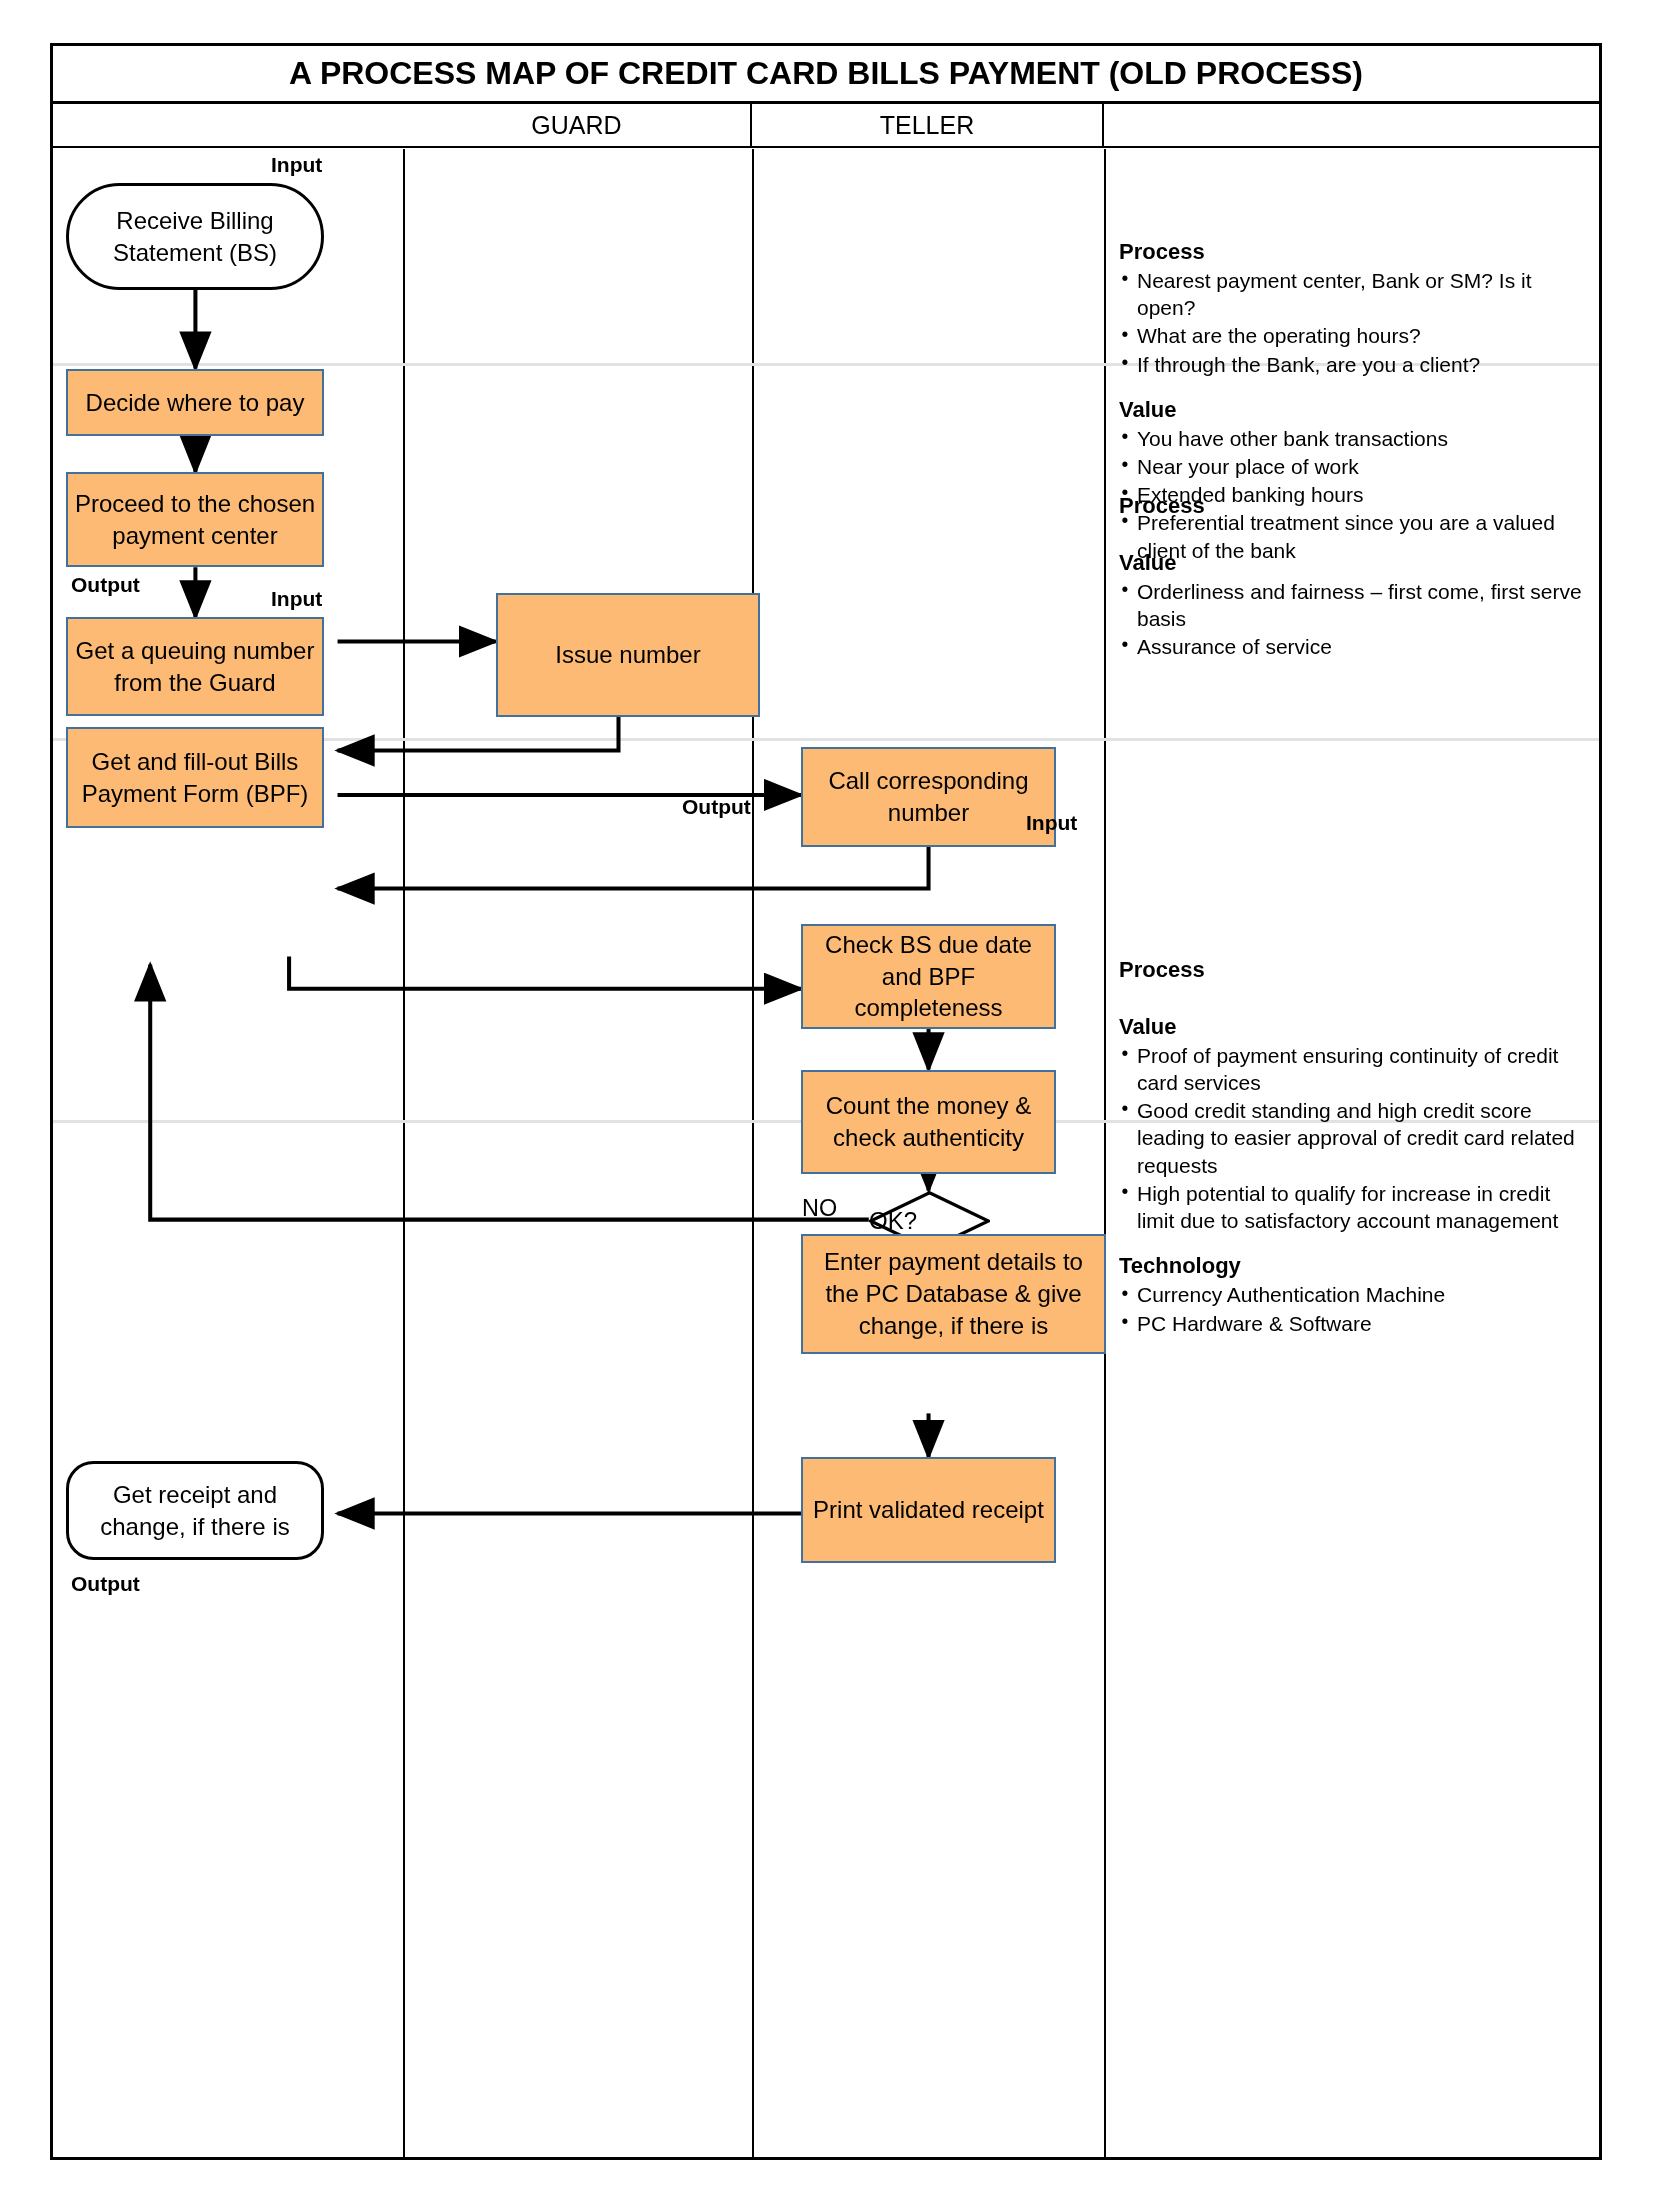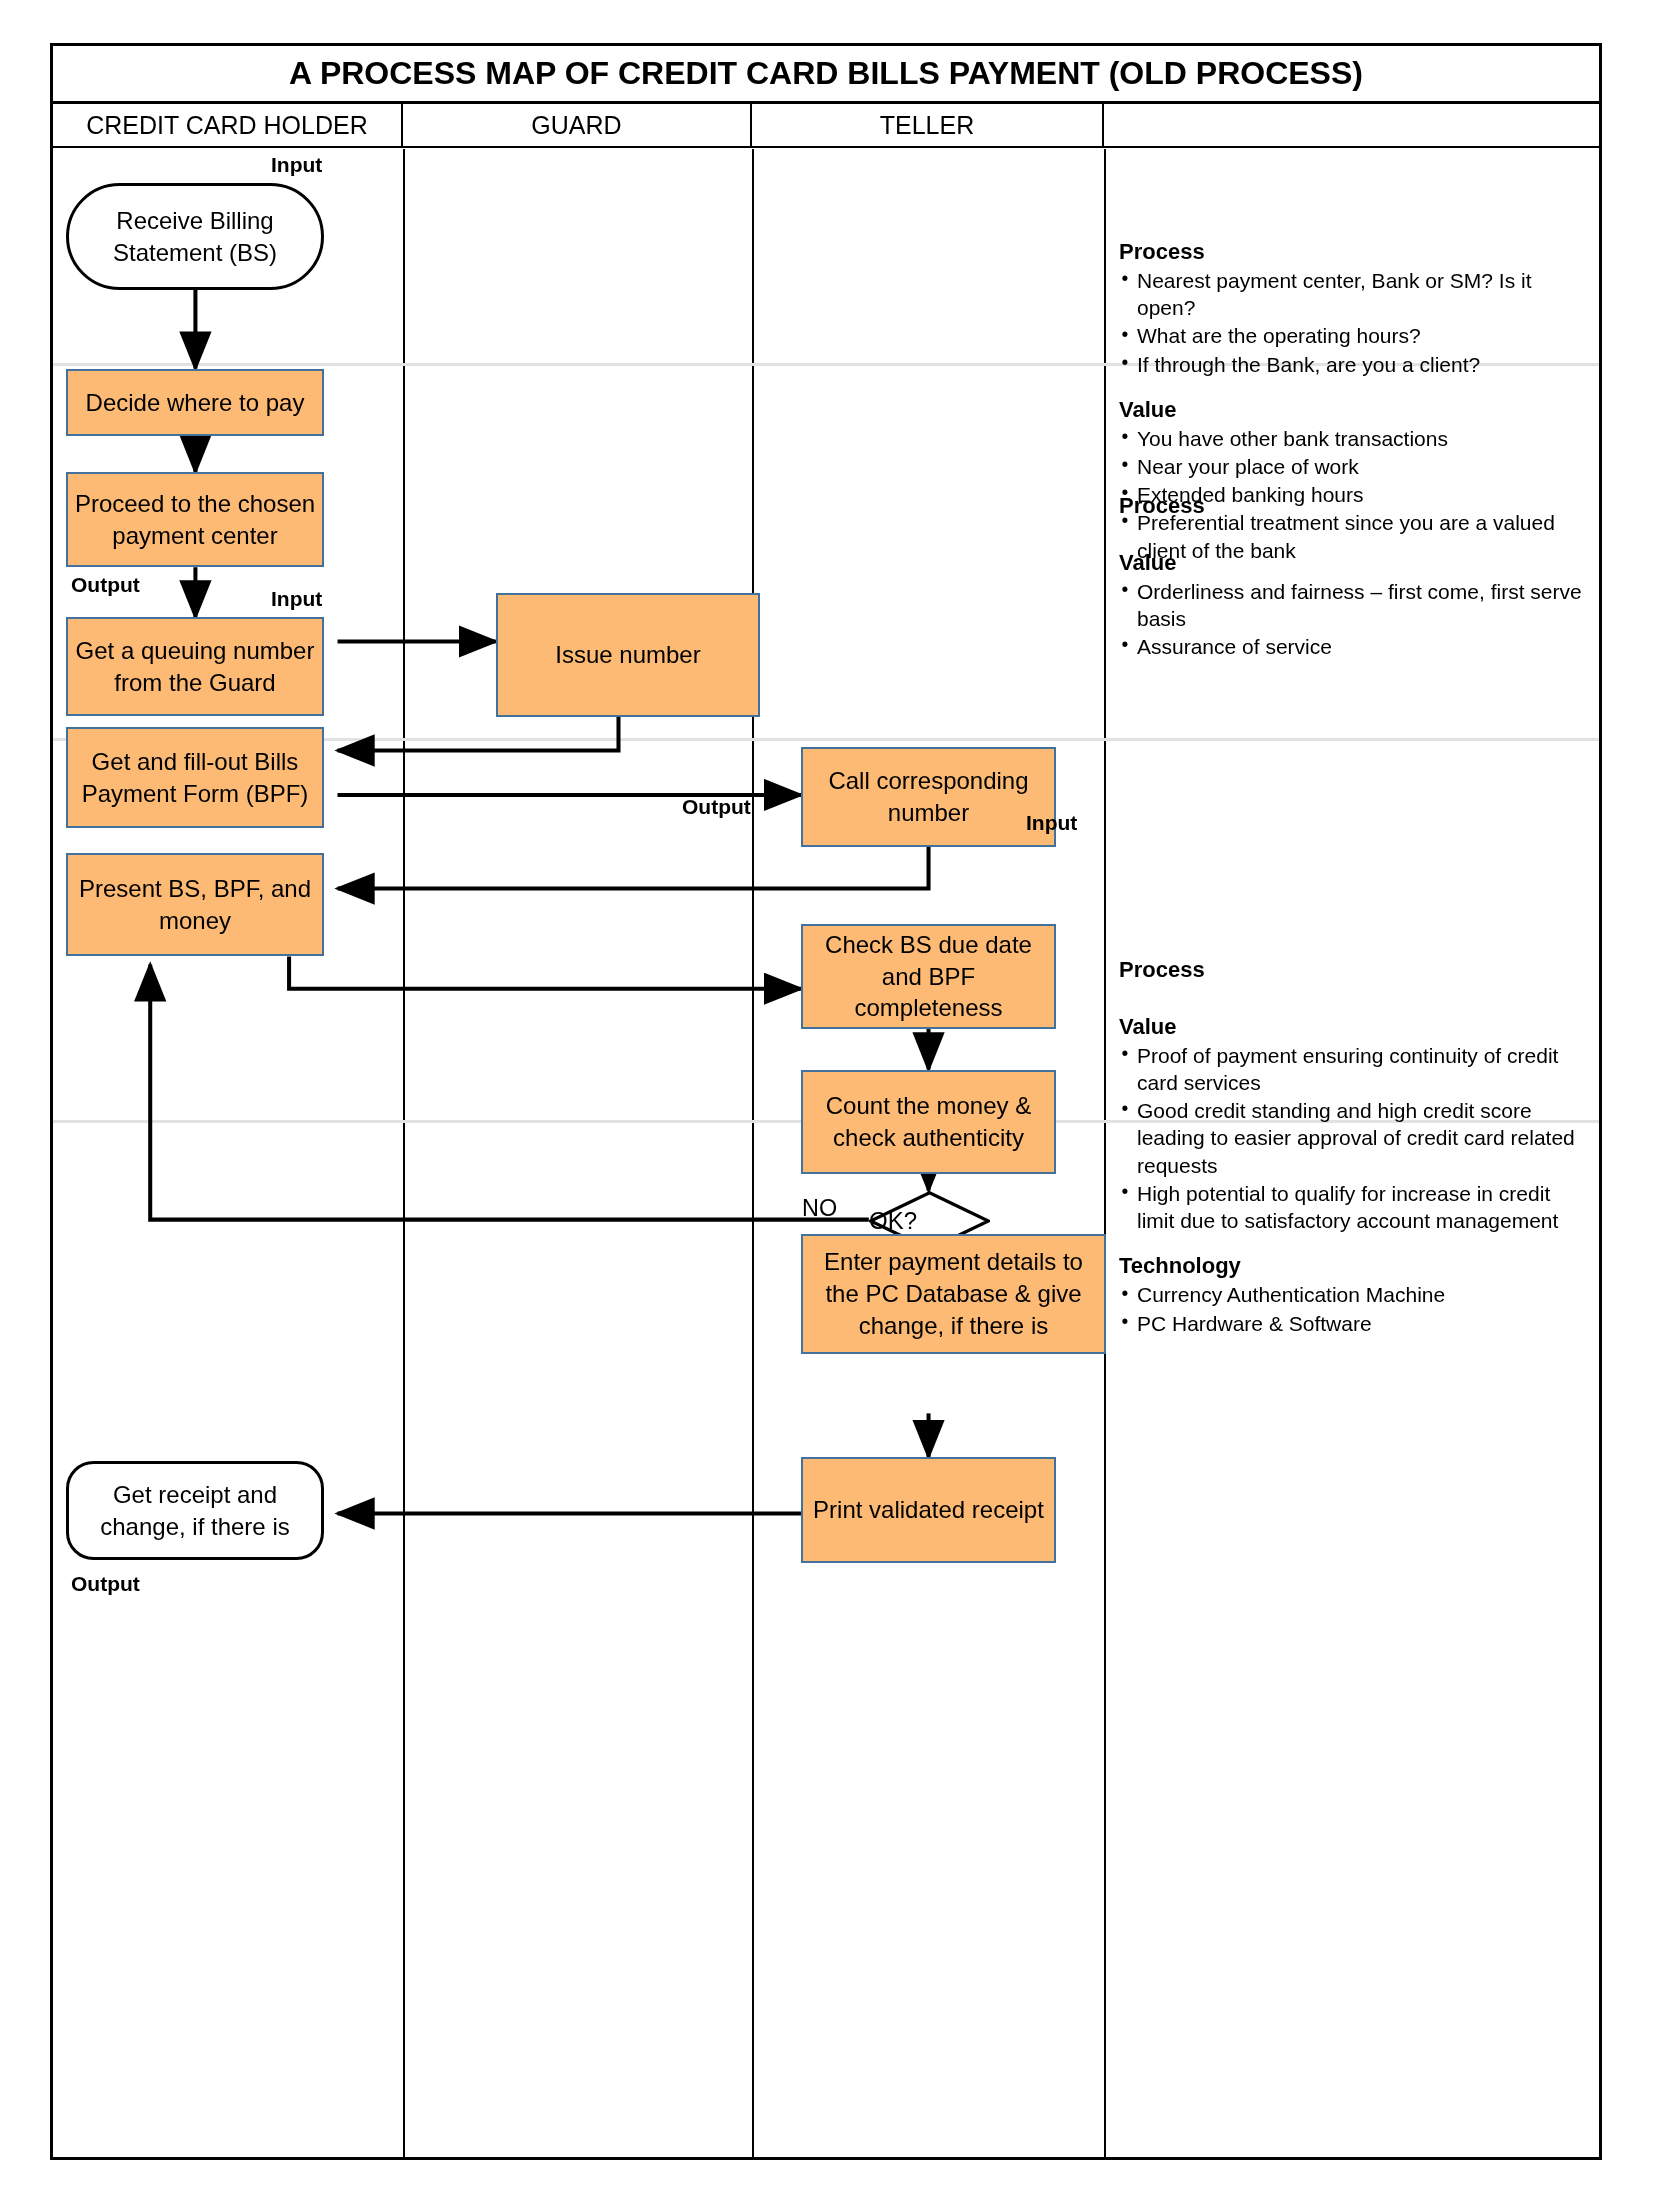--- a/index.html
+++ b/index.html
@@ -146,23 +146,20 @@
 <body>
 
 <div id="root">
   <div class="frame">
 
     <div class="title-bar">
       <div class="title-text">A PROCESS MAP OF CREDIT CARD BILLS PAYMENT (OLD PROCESS)</div>
     </div>
 
     <div class="lane-header">
-      <div class="lane-head-cell c0">
-        <span>CREDIT CARD HOLDER</span>
-      </div>
       <div class="lane-head-cell c1">
         <span>GUARD</span>
       </div>
       <div class="lane-head-cell c2">
         <span>TELLER</span>
       </div>
       <div class="lane-head-cell c3">
         <span></span>
       </div>
     </div>
@@ -230,21 +227,20 @@
 
       <div class="node" style="left:443px; top:444px; width:264px; height:124px;">Issue number</div>
 
       <div class="node" style="left:13px; top:578px; width:258px; height:101px;">Get and fill-out Bills Payment Form (BPF)</div>
 
       <div class="node" style="left:748px; top:598px; width:255px; height:100px;">Call corresponding number</div>
 
       <div class="io-label" style="left:629px; top:646px;">Output</div>
       <div class="io-label" style="left:973px; top:662px;">Input</div>
 
-      <div class="node" style="left:13px; top:704px; width:258px; height:103px;">Present BS, BPF, and money</div>
 
       <div class="node" style="left:748px; top:775px; width:255px; height:105px;">Check BS due date and BPF completeness</div>
 
       <div class="node" style="left:748px; top:921px; width:255px; height:104px;">Count the money &amp; check authenticity</div>
 
       <div class="diamond" style="left:816px; top:1042px; width:121px; height:60px;">
         <svg width="121" height="60" viewBox="0 0 150 74">
           <polygon points="75,2 148,37 75,72 2,37" fill="#ffffff" stroke="#000000" stroke-width="4"></polygon>
         </svg>
         <span class="dlabel">OK?</span>

